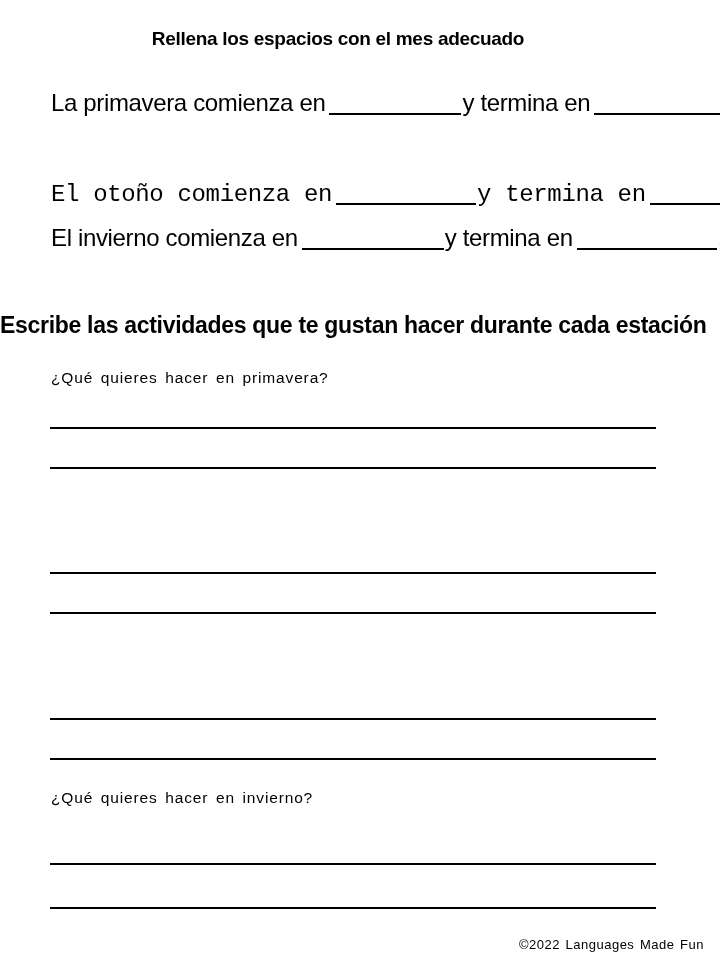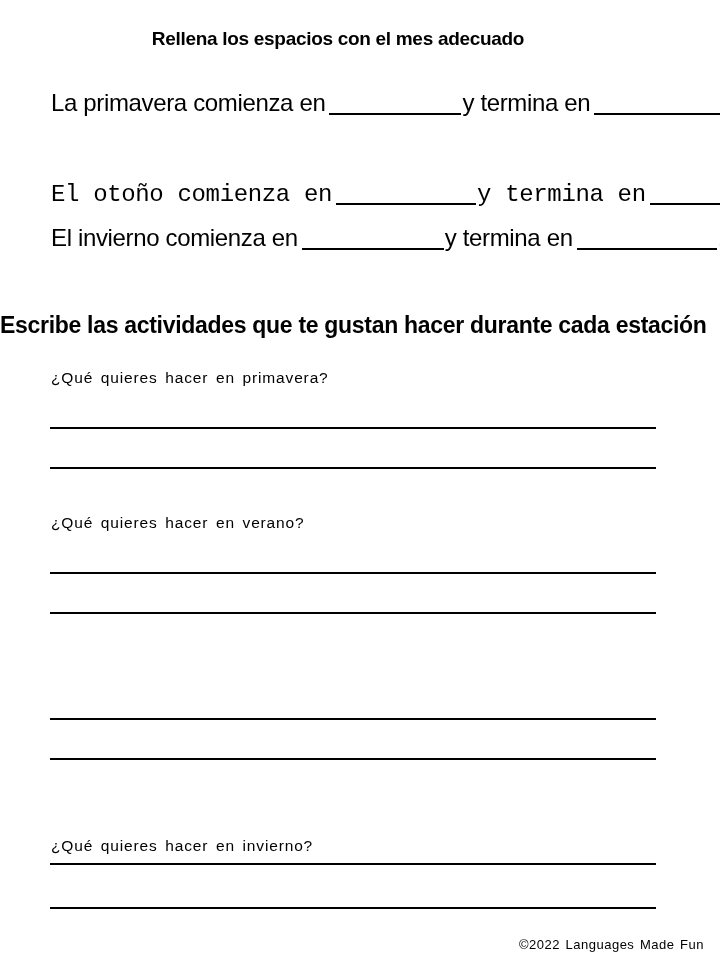--- a/index.html
+++ b/index.html
@@ -109,26 +109,25 @@
   <div class="sentence" style="top:226px;">
     <span>El invierno comienza en</span><span class="sep"></span><span class="blank b3"></span><span>y termina en</span><span class="sep"></span><span class="blank b2"></span><span>.</span>
   </div>
 
   <div class="title" id="title-section2">Escribe las actividades que te gustan hacer durante cada estación</div>
 
   <div class="question" style="top:370px;">¿Qué quieres hacer en primavera?</div>
   <div class="answer-line" style="top:427px;"></div>
   <div class="answer-line" style="top:467px;"></div>
 
-  <div class="question" style="top:515px;">¿Qué quieres hacer en verano?</div>
   <div class="answer-line" style="top:572px;"></div>
   <div class="answer-line" style="top:612px;"></div>
 
   <div class="answer-line" style="top:718px;"></div>
   <div class="answer-line" style="top:758px;"></div>
 
-  <div class="question" style="top:838px;">¿Qué quieres hacer en invierno?</div>
+  <div class="question" style="top:790px;">¿Qué quieres hacer en invierno?</div>
   <div class="answer-line" style="top:863px;"></div>
   <div class="answer-line" style="top:907px;"></div>
 
   <div class="footer" style="top:937px;">©2022 Languages Made Fun</div>
 
 </div>
 
 </body></html>

